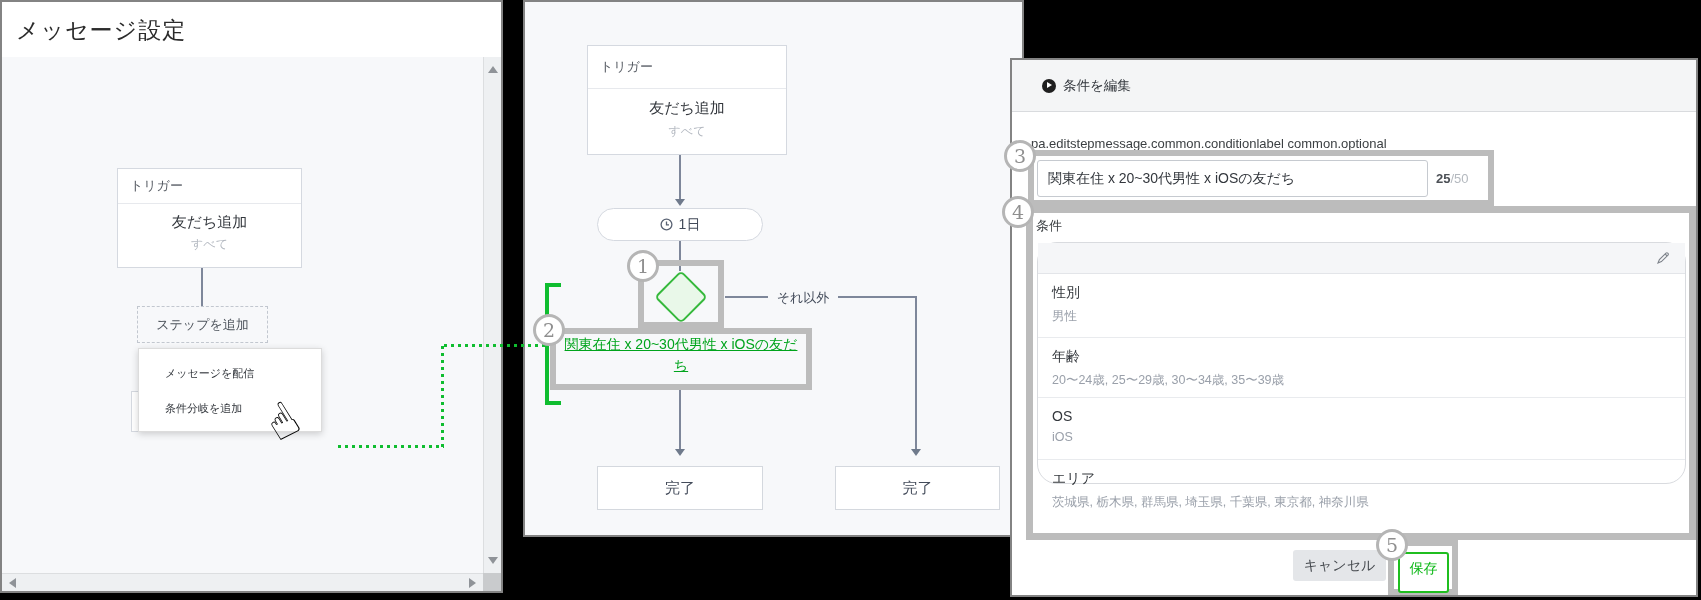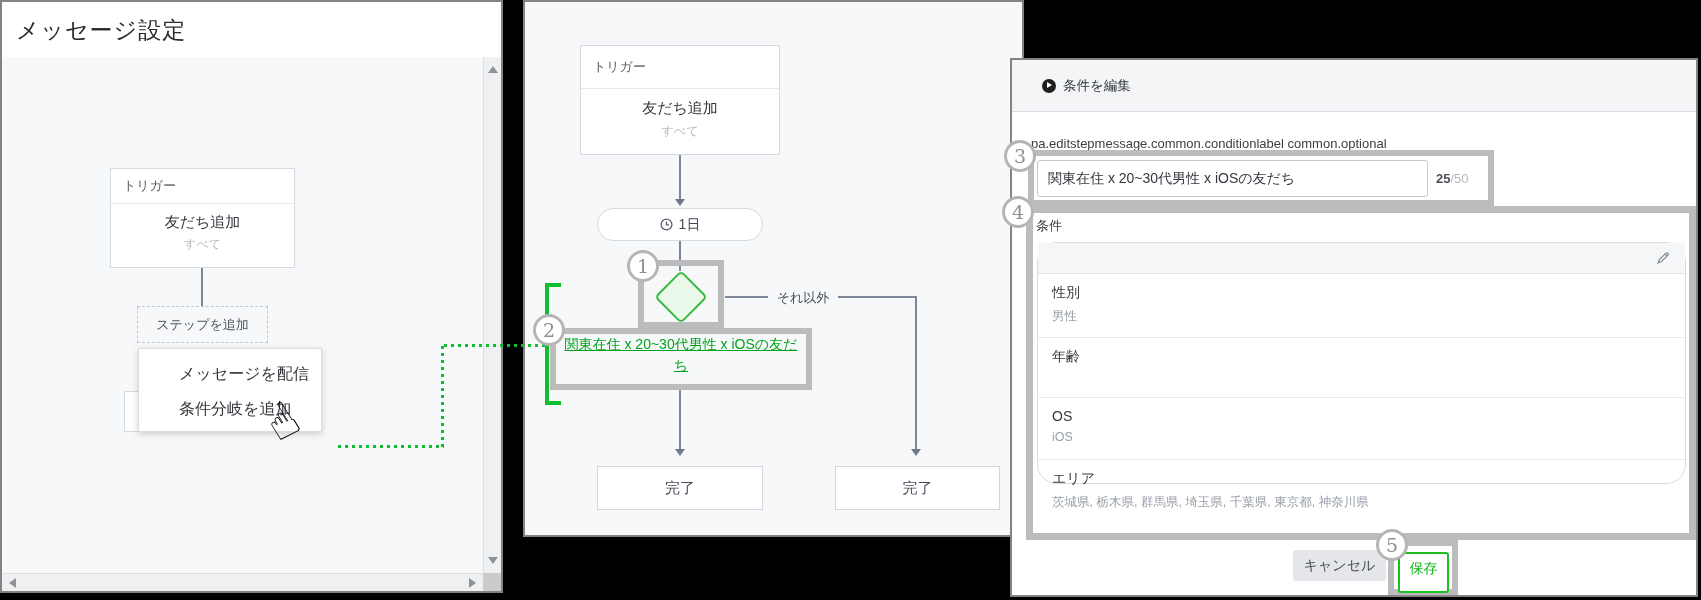--- a/index.html
+++ b/index.html
@@ -15,27 +15,27 @@
   .lp-title{font-size:23px;color:#2b2b2b;letter-spacing:1px;}
   .sb-track{background:#eef0f2;}
   .arr{width:0;height:0;border:5px solid transparent;}
   .arr-up{border-bottom:7px solid #8f9398;border-top:none;}
   .arr-down{border-top:7px solid #8f9398;border-bottom:none;}
   .arr-left{border-right:7px solid #8f9398;border-left:none;}
   .arr-right{border-left:7px solid #8f9398;border-right:none;}
   .sb-corner{background:#c9cbcd;}
 
   
-  .node{background:#fff;border:1px solid #d5d9e0;}
+  .node{background:#fff;border:1px solid #d5d9e0;margin-left:7px;}
   .node-header{font-size:13px;color:#565b63;border-bottom:1px solid #e7e9ed;padding-left:12px;display:flex;align-items:center;}
   .node-title{font-size:15px;color:#33373d;text-align:center;}
   .node-sub{font-size:12px;color:#b3b8c0;text-align:center;}
   .dashed-node{border:1px dashed #c2c7cf;background:#f7f8fa;font-size:13px;color:#4e545c;text-align:center;}
   .menu{background:#fff;border:1px solid #dcdcdc;box-shadow:0 2px 7px rgba(0,0,0,.18);}
-  .menu-item{height:35px;line-height:35px;padding-left:40px;font-size:16px;color:#33373d;}
+  .menu-item{height:35px;line-height:35px;padding-left:26px;font-size:11px;color:#33373d;}
   .flow-line{background:#7e879a;}
   .pill{background:#fff;border:1px solid #d5d9e0;border-radius:17px;display:flex;align-items:center;justify-content:center;gap:6px;font-size:14px;color:#434b5a;}
   .diamond{background:#e9f8e9;border:2px solid #36b93c;border-radius:5px;transform:rotate(45deg);}
   .done-node{background:#fff;border:1px solid #d4d8de;font-size:15px;color:#434b5a;text-align:center;}
   .branch-label{font-size:13px;color:#434b5a;text-align:center;background:#f7f8fa;}
   .link-text{font-size:14px;line-height:21px;color:#00a41c;text-align:center;text-decoration:underline;}
 
   
   .ann-frame{border:6px solid #bcbcbc;}
   .ann-frame-thick{border:7px solid #bcbcbc;}
@@ -173,20 +173,21 @@
           <path d="M3 13 L4.4 9.6 L11 3.1 a1.2 1.2 0 0 1 1.7 0 l0.3 0.3 a1.2 1.2 0 0 1 0 1.7 L6.4 11.6 Z" fill="none" stroke="#7d828a" stroke-width="1.1"></path>
           <path d="M10.2 4 l1.8 1.8" stroke="#7d828a" stroke-width="1.1"></path>
         </svg>
     </div>
     <div class="cond-row" style="height:53px;">
       <div class="cond-label">性別</div>
       <div class="cond-value">男性</div>
     </div>
     <div class="cond-row" style="height:49px;">
       <div class="cond-label">年齢</div>
+      <div class="cond-value">20〜24歳, 25〜29歳, 30〜34歳, 35〜39歳</div>
     </div>
     <div class="cond-row" style="height:51px;">
       <div class="cond-label">OS</div>
       <div class="cond-value">iOS</div>
     </div>
     <div class="cond-row" style="height:47px;">
       <div class="cond-label">エリア</div>
       <div class="cond-value">茨城県, 栃木県, 群馬県, 埼玉県, 千葉県, 東京都, 神奈川県</div>
     </div>
   </div>

